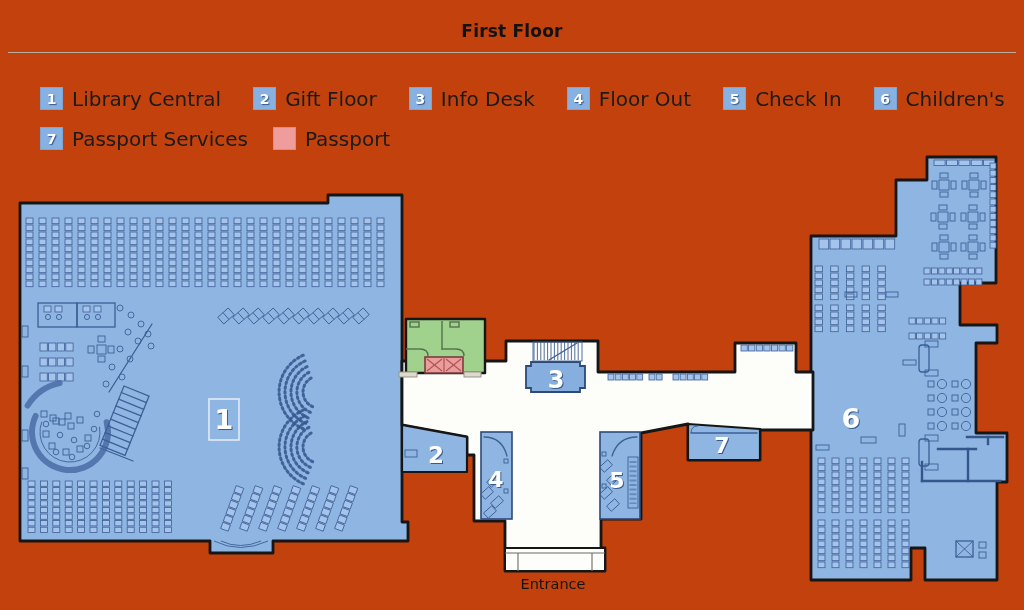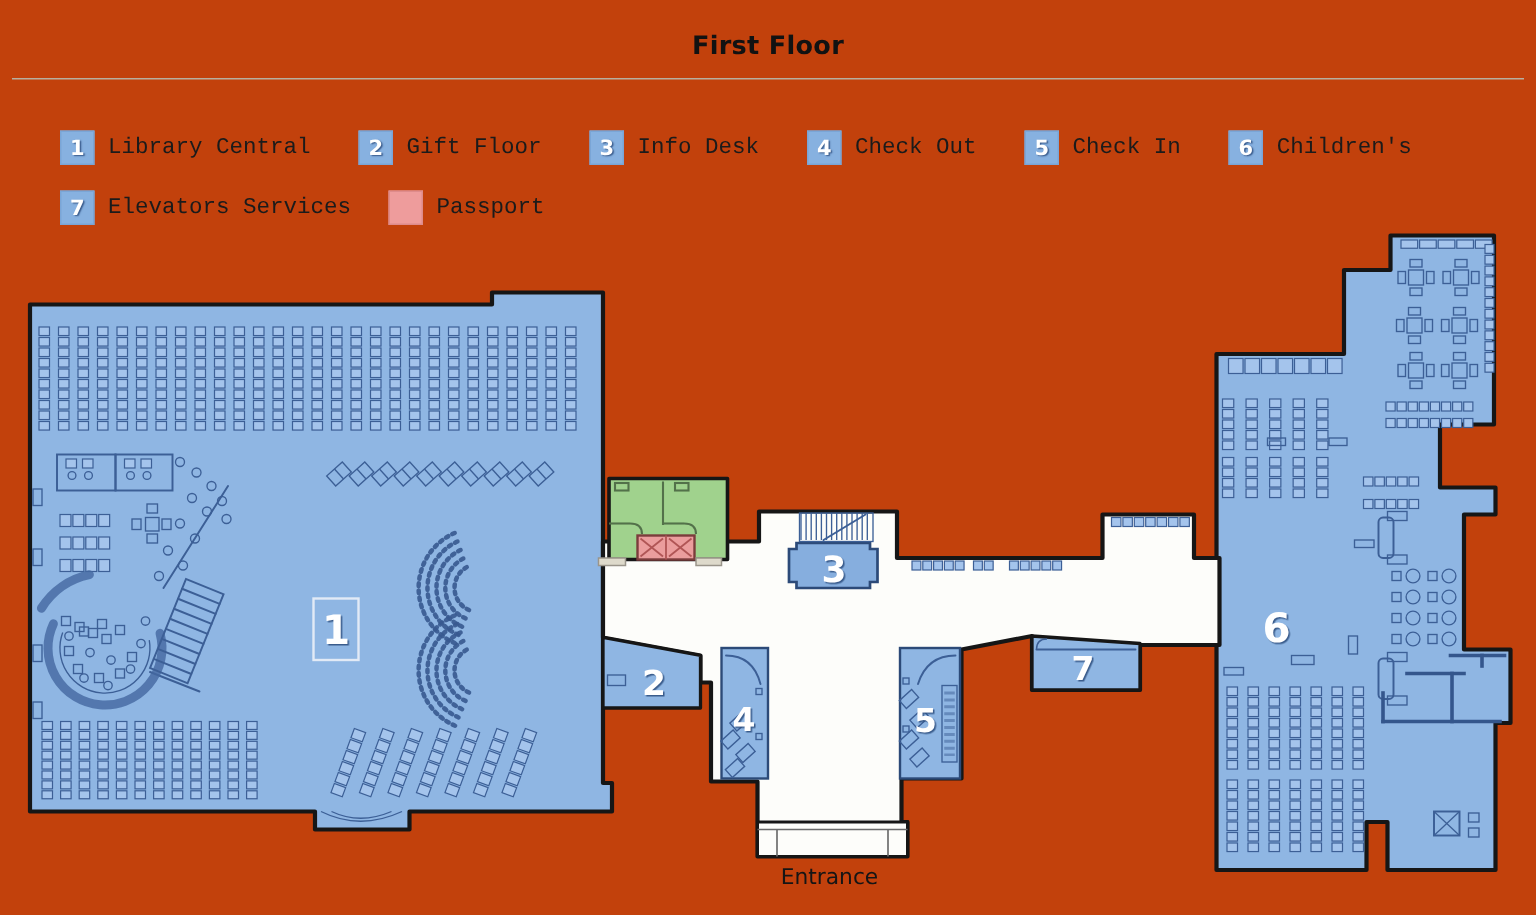--- a/index.html
+++ b/index.html
@@ -10,21 +10,21 @@
   .rule{position:absolute;top:52px;left:8px;right:8px;height:1px;background:#b7afa0;}
   .legend{position:absolute;left:40px;top:87px;}
   .lrow{display:flex;gap:32px;align-items:center;height:23px;margin-bottom:17px;}
   .lrow.r2{gap:25px;}
   .litem{display:flex;align-items:center;}
   .sw{width:23px;height:23px;box-sizing:border-box;display:flex;align-items:center;justify-content:center;
       font-size:14px;font-weight:bold;color:#fff;text-shadow:1px 1px 1px rgba(30,60,110,.75);}
   .sw-blue{background:#87b1e0;border:1px solid #7aa5d6;}
   .sw-green{background:#9fd28c;border:1px solid #90c27d;}
   .sw-red{background:#ee9c9c;border:1px solid #de8b8b;}
-  .llabel{font-size:15px;color:#1b1b1b;margin-left:9px;white-space:nowrap;font-family:Liberation Mono, monospace;}
+  .llabel{font-size:20px;color:#1b1b1b;margin-left:9px;white-space:nowrap;}
   svg{position:absolute;left:0;top:0;}
   svg text{font-family:"DejaVu Sans","Liberation Sans",sans-serif;}
   .blue{fill:#8fb6e3;stroke:#161616;stroke-width:2.8;stroke-linejoin:round;}
   .white{fill:#fdfdfa;stroke:#161616;stroke-width:2.8;stroke-linejoin:round;}
   .green{fill:#a0d28d;stroke:#161616;stroke-width:2.4;stroke-linejoin:round;}
   .sub{fill:#8fb6e3;stroke:#2c4a78;stroke-width:1.6;}
   .sub2{fill:#8fb6e3;stroke:#161616;stroke-width:2.2;stroke-linejoin:round;}
   .desk3{fill:#86aede;stroke:#2c4a78;stroke-width:1.8;}
   .elv{fill:#eb9d9d;stroke:#7c3c3c;stroke-width:1.6;}
   .elvx{stroke:#b05555;stroke-width:1.2;}
@@ -61,35 +61,35 @@
       <div class="litem">
         <span class="sw sw-blue">2</span>
         <span class="llabel">Gift Floor</span>
       </div>
       <div class="litem">
         <span class="sw sw-blue">3</span>
         <span class="llabel">Info Desk</span>
       </div>
       <div class="litem">
         <span class="sw sw-blue">4</span>
-        <span class="llabel">Check Out</span>
+        <span class="llabel">Floor Out</span>
       </div>
       <div class="litem">
         <span class="sw sw-blue">5</span>
         <span class="llabel">Check In</span>
       </div>
       <div class="litem">
         <span class="sw sw-blue">6</span>
         <span class="llabel">Children's</span>
       </div>
     </div>
     <div class="lrow r2">
       <div class="litem">
         <span class="sw sw-blue">7</span>
-        <span class="llabel">Elevators Services</span>
+        <span class="llabel">Passport Services</span>
       </div>
       <div class="litem">
         <span class="sw sw-red"></span>
         <span class="llabel">Passport</span>
       </div>
     </div>
   </div>
 
   <svg width="1024" height="610" viewBox="0 0 1024 610">
 

